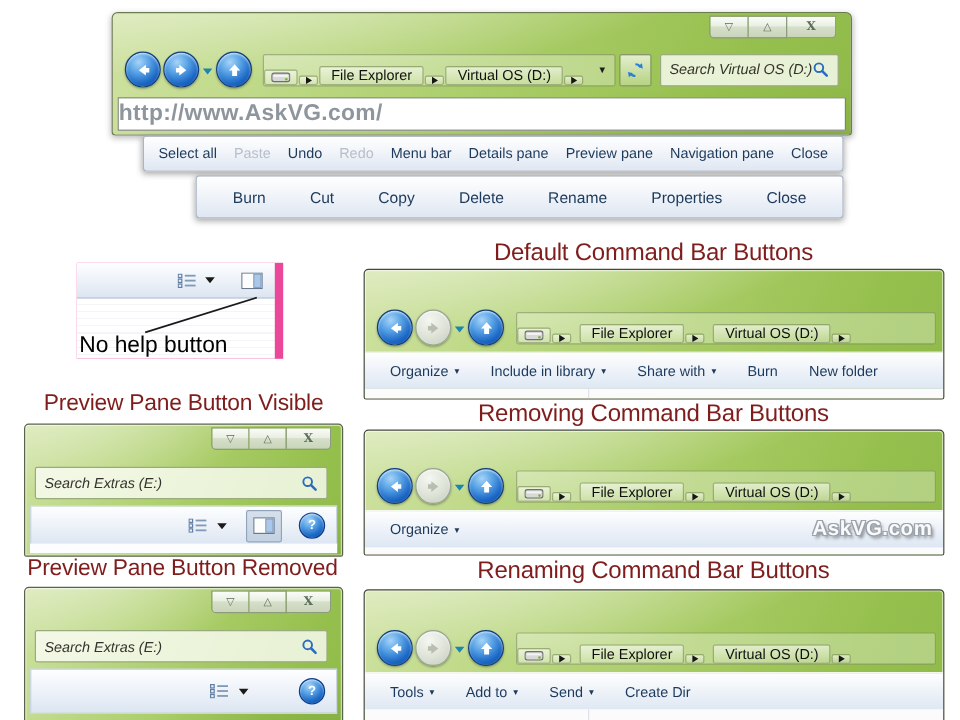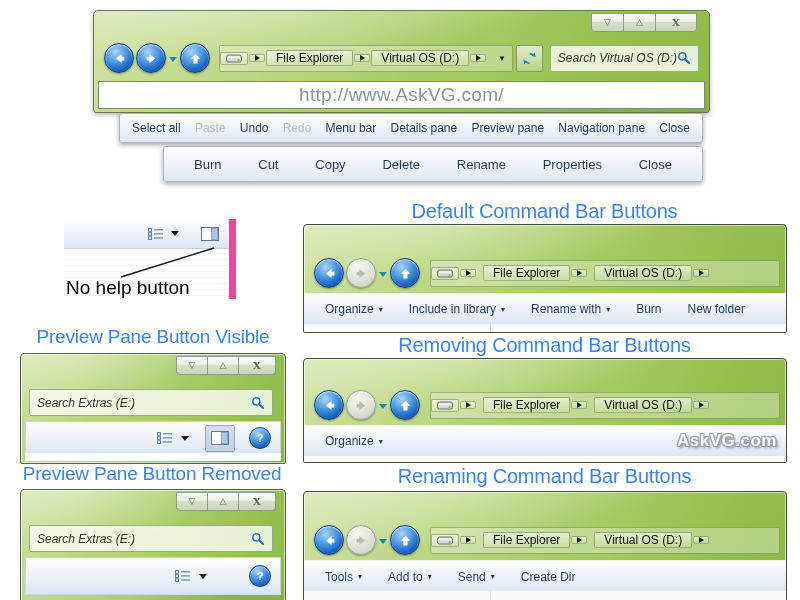--- a/index.html
+++ b/index.html
@@ -31,21 +31,21 @@
     box-shadow:inset 0 1px 2px rgba(255,255,255,0.75), 0 1px 2px rgba(0,0,0,0.35);
     display:flex;align-items:center;justify-content:center;}
   .nav-btn svg{width:15px;height:15px;fill:#fff;}
   .nav-btn.disabled{border-color:#9aa594;
     background:radial-gradient(circle at 38% 28%, #f5f7f2 0%, #dde2d6 55%, #c2cabb 100%);}
   .nav-btn.disabled svg{fill:#b6bfb0;}
   .teal-caret{width:0;height:0;border:4px solid transparent;border-top:5px solid #1e85ab;
     margin:6px 3px 0 3px;flex:none;}
 
   
-  .addr{height:25px;display:flex;align-items:center;position:relative;
+  .addr{height:25px;display:flex;align-items:flex-end;position:relative;
     background:rgba(255,255,255,0.30);border:1px solid rgba(90,110,55,0.45);border-radius:2px;}
   .crumb-btn{display:flex;align-items:center;padding:0 9px;font-size:12px;color:#101010;white-space:nowrap;
     background:linear-gradient(rgba(255,255,255,0.55),rgba(255,255,255,0.10));
     border:1px solid rgba(105,125,65,0.55);border-radius:2px;margin:0 1px 0 0;}
   .crumb-arrow{width:14px;display:flex;align-items:center;justify-content:center;
     background:linear-gradient(rgba(255,255,255,0.55),rgba(255,255,255,0.10));
     border:1px solid rgba(105,125,65,0.55);border-radius:2px;margin-right:1px;}
   .tri-right{width:0;height:0;border-top:3.5px solid transparent;border-bottom:3.5px solid transparent;
     border-left:5px solid #161616;}
   .addr-caret{margin-left:auto;align-self:center;font-size:8px;color:#1d1d1d;padding:0 6px;}
@@ -78,21 +78,21 @@
   .exp-panel{position:absolute;border:1px solid #45493b;border-radius:4px 4px 2px 2px;overflow:hidden;}
   .exp-nav{position:absolute;left:10px;right:6px;display:flex;align-items:center;}
   .exp-strip{position:absolute;left:0;right:0;bottom:0;background:#fbfbfc;}
   .strip-divider{position:absolute;top:0;bottom:0;width:1px;background:#dfe3e9;}
 
   .watermark{position:absolute;right:9px;top:50%;transform:translateY(-50%);
     font-size:17px;font-weight:bold;color:#fafafa;letter-spacing:0.5px;
     text-shadow:-1px -1px 0 #9aa2ac,1px -1px 0 #9aa2ac,-1px 1px 0 #9aa2ac,1px 1px 0 #9aa2ac,2px 2px 3px #70777f;}
 
   
-  .sec-title{position:absolute;text-align:center;font-size:20px;color:#3b82f6;letter-spacing:-0.2px;}
+  .sec-title{position:absolute;text-align:center;font-size:20px;color:#7f1d1d;letter-spacing:-0.2px;}
 
   
   .mini-panel{position:absolute;border:1px solid #59624a;border-radius:4px 4px 2px 2px;overflow:hidden;}
   .mini-toolbar{position:absolute;left:4px;right:4px;display:flex;align-items:center;
     background:linear-gradient(#fdfeff,#ecf1f8 55%,#dbe5f1);
     border:1px solid #ccd6e3;}
   .views-caret{width:0;height:0;border:4px solid transparent;border-top:5px solid #1a1a1a;margin-top:4px;}
   .help-btn{width:20px;height:20px;border-radius:50%;border:1px solid #0d3f8a;flex:none;
     background:radial-gradient(circle at 38% 28%, #a6d4f8 0%, #55a0e4 35%, #1b66c4 68%, #0a3f92 100%);
     box-shadow:inset 0 1px 2px rgba(255,255,255,0.7);
@@ -107,21 +107,21 @@
     background:repeating-linear-gradient(180deg,#ffffff 0 5px,#f3f5f8 5px 6px);}
   #no-help-panel .nh-toolbar{position:absolute;left:0;right:7px;top:0;height:29px;display:flex;align-items:center;
     background:linear-gradient(#fdfeff,#ecf1f8 55%,#dbe5f1);border-bottom:1px solid #c8d2df;}
   .nh-caption{position:absolute;left:2px;bottom:0px;font-size:19px;color:#000;white-space:nowrap;}
 
   
   #main-window{position:absolute;left:93px;top:10px;width:615px;height:101px;
     border:1px solid #6e7a50;border-radius:5px 5px 3px 3px;overflow:hidden;
     box-shadow:0 2px 5px rgba(0,0,0,0.28);}
   #main-window .content{position:absolute;left:4px;right:4px;top:70px;bottom:3px;background:#fff;
-    border:1px solid #80857a;display:flex;align-items:center;justify-content:center;}
+    border:1px solid #80857a;display:flex;align-items:center;font-weight:bold;}
   .url-text{font-size:19px;color:#8e959c;letter-spacing:0.3px;}
 
   .mini-search-wrap{position:absolute;left:8px;right:12px;}
   .mag{flex:none;}
 </style>
 </head>
 <body>
 
 <div class="stage">
 
@@ -380,21 +380,21 @@
     <div class="cmdbar" style="top:68px;height:30px;padding-left:8px;">
       <div class="cmd-item">
         <span>Organize</span>
         <span class="cmd-caret">▾</span>
       </div>
       <div class="cmd-item">
         <span>Include in library</span>
         <span class="cmd-caret">▾</span>
       </div>
       <div class="cmd-item">
-        <span>Rename with</span>
+        <span>Share with</span>
         <span class="cmd-caret">▾</span>
       </div>
       <div class="cmd-item">
         <span>Burn</span>
       </div>
       <div class="cmd-item">
         <span>New folder</span>
       </div>
     </div>
     <div class="exp-strip" style="height:8px;">

